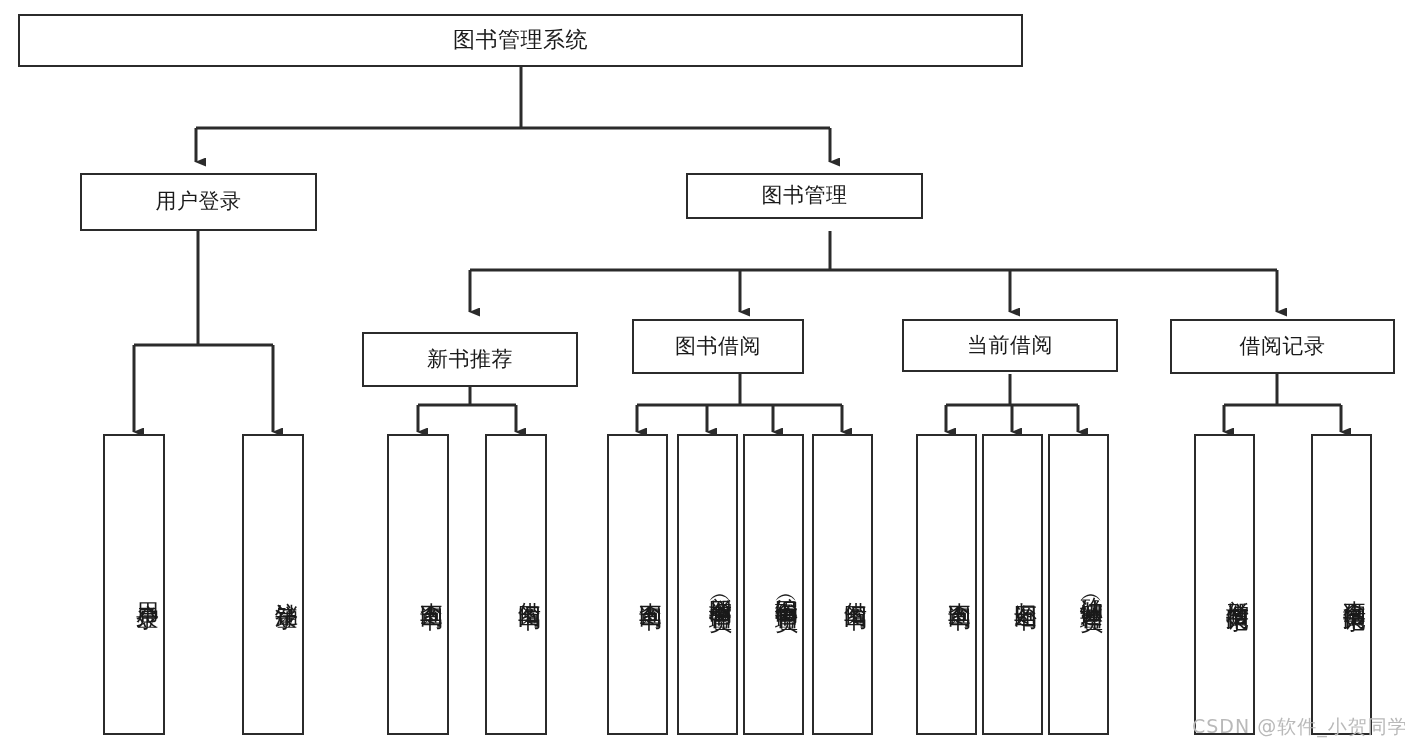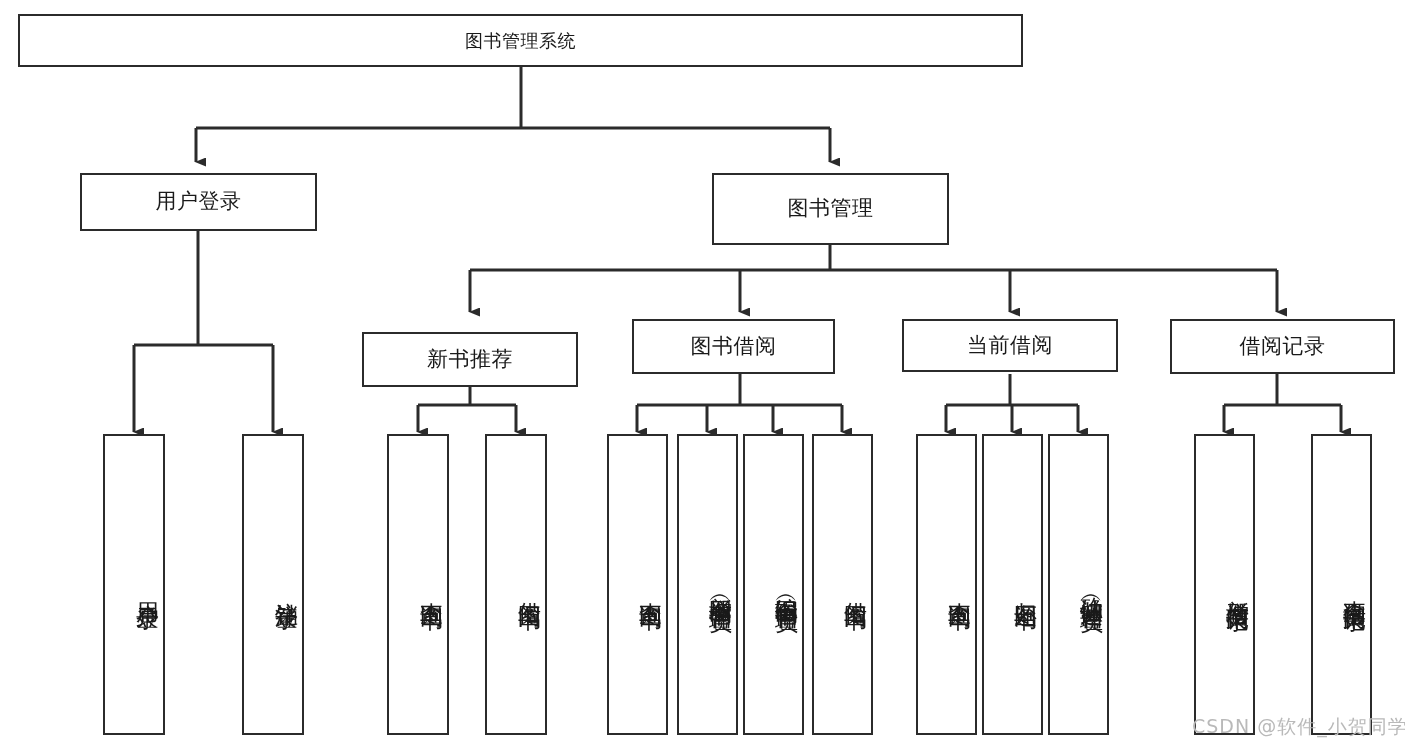--- a/index.html
+++ b/index.html
@@ -36,21 +36,21 @@
     justify-content: center;
     color: #1a1a1a;
   }
   .node-h {
     font-size: 21px;
     letter-spacing: 0.5px;
     line-height: 1.1;
     white-space: nowrap;
   }
   .node-root {
-    font-size: 18px;
+    font-size: 22px;
   }
   .node-v {
     writing-mode: vertical-rl;
     text-orientation: upright;
     font-size: 23px;
     line-height: 1.35;
     letter-spacing: 2px;
     padding-top: 6px;
     align-items: flex-start;
     justify-content: center;
@@ -130,29 +130,29 @@
   </svg>
 
   <div class="node node-h node-root" style="left:18px; top:14px; width:1005px; height:53px;">
     <span>图书管理系统</span>
   </div>
 
   <div class="node node-h" style="left:80px; top:173px; width:237px; height:58px;">
     <span>用户登录</span>
   </div>
 
-  <div class="node node-h" style="left:712px; top:173px; width:237px; height:72px;justify-content:center;">
+  <div class="node node-h" style="left:686px; top:173px; width:237px; height:46px;justify-content:center;">
     <span>图书管理</span>
   </div>
 
   <div class="node node-h" style="left:362px; top:332px; width:216px; height:55px;">
     <span>新书推荐</span>
   </div>
 
-  <div class="node node-h" style="left:632px; top:319px; width:203px; height:55px;">
+  <div class="node node-h" style="left:632px; top:319px; width:172px; height:55px;">
     <span>图书借阅</span>
   </div>
 
   <div class="node node-h" style="left:902px; top:319px; width:216px; height:53px;">
     <span>当前借阅</span>
   </div>
 
   <div class="node node-h" style="left:1170px; top:319px; width:225px; height:55px;">
     <span>借阅记录</span>
   </div>

